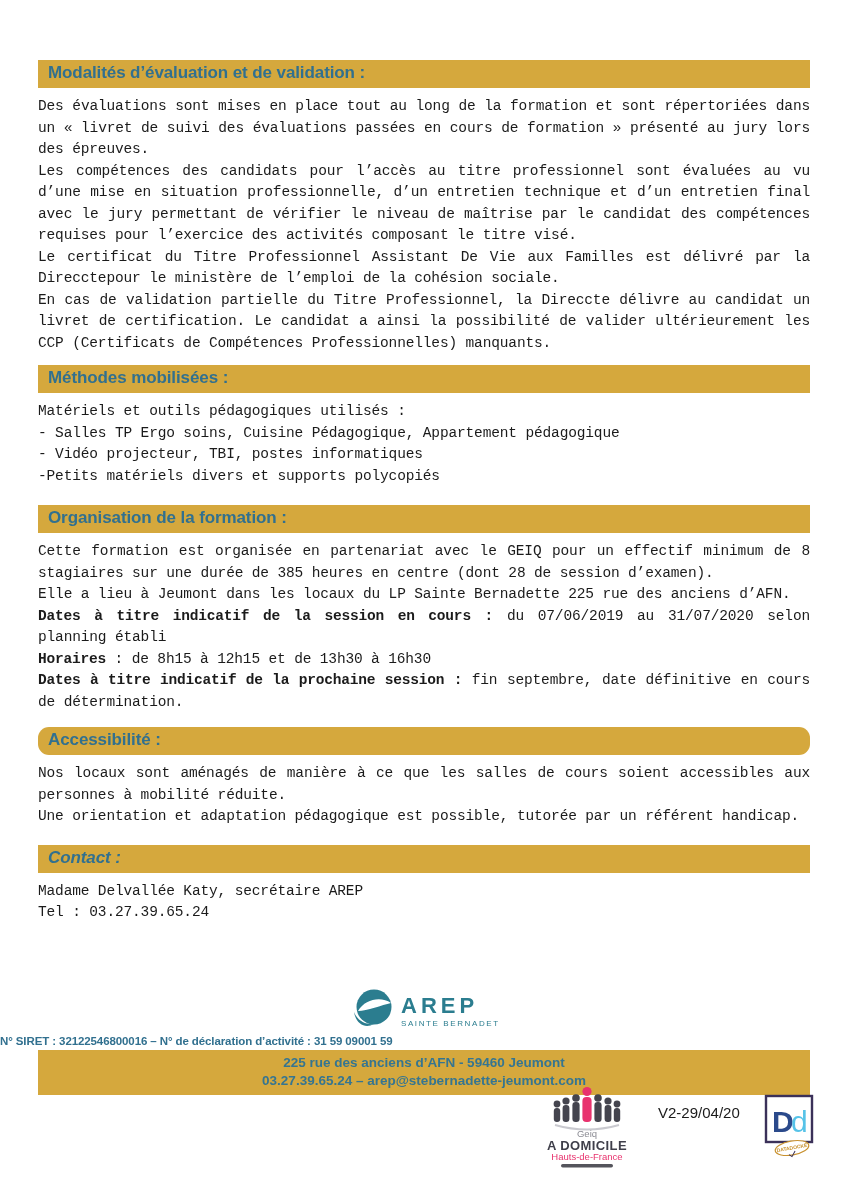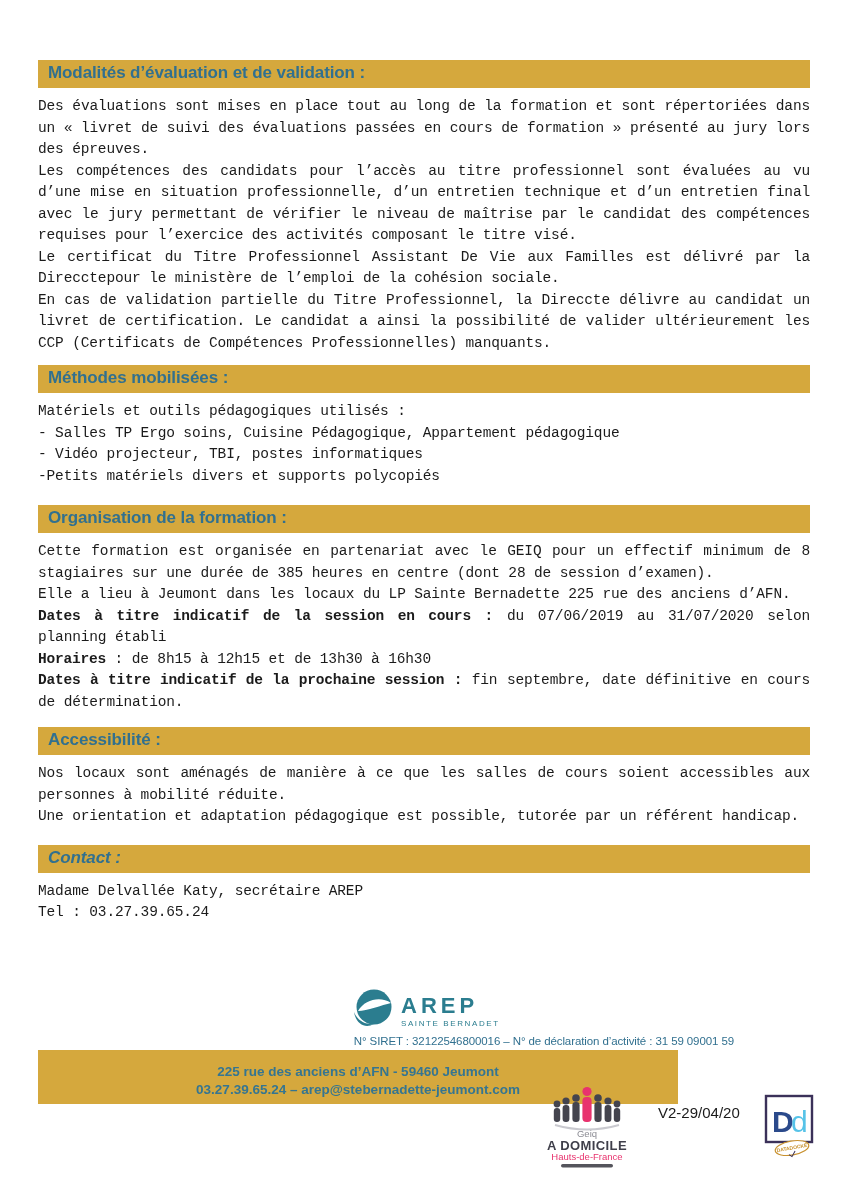--- a/index.html
+++ b/index.html
@@ -8,35 +8,35 @@
     font-family:"Liberation Sans",sans-serif;color:#1b1b1b;overflow:hidden;
   }
   .content{position:absolute;left:38px;top:0;width:772px;}
   .banner{
     background:#D5A83D;color:#31708F;font-weight:bold;font-size:17px;
     line-height:20px;padding:3px 0 5px 10px;letter-spacing:-0.1px;
   }
   .banner.first{margin-top:60px;}
   .banner.m2{margin-top:11px;}
   .banner.m3{margin-top:18px;}
-  .banner.m4{margin-top:14px;}
+  .banner.m4{margin-top:14px;border-radius:11px;}
   .banner.m5{margin-top:17px;font-style:italic;}
   .paras{margin-top:8px;font-size:14.5px;line-height:21.5px;letter-spacing:-0.15px;text-align:justify;}
   .paras p{margin:0;font-family:Liberation Mono, monospace;}
   .paras strong{letter-spacing:-0.2px;}
   
   .arep-logo{position:absolute;top:984px;left:50%;transform:translateX(-50%);}
   .siret-line{
-    position:absolute;top:1035px;left:0;width:734px;text-align:right;
-    font-size:11.5px;font-weight:normal;color:#31708F;letter-spacing:-0.1px;
+    position:absolute;top:1035px;left:0;width:734px;text-align:left;
+    font-size:11.5px;font-weight:bold;color:#31708F;letter-spacing:-0.1px;
   }
   .gold-band{
-    position:absolute;top:1050px;left:38px;width:640px;background:#D5A83D;
+    position:absolute;top:1050px;left:38px;width:772px;background:#D5A83D;
     color:#357591;font-weight:bold;text-align:center;font-size:13.5px;
-    line-height:18px;padding:13px 0 5px 0;
+    line-height:18px;padding:4px 0 5px 0;
   }
   .geiq-logo{position:absolute;top:1084px;left:543px;}
   .version-text{position:absolute;top:1104px;left:658px;font-size:15px;color:#1b1b1b;}
   .datadock-logo{position:absolute;top:1094px;left:763px;}
 </style>
 </head>
 <body>
 
 <div class="content">
 

